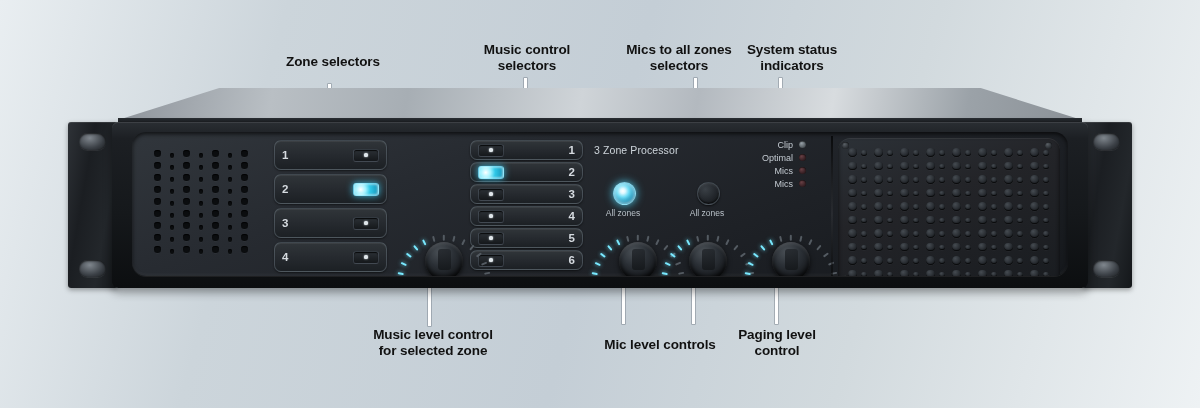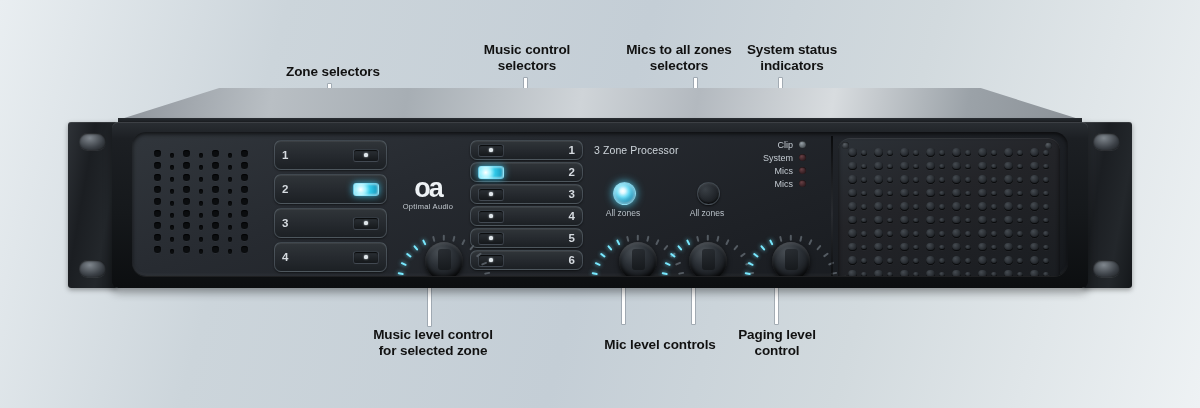--- a/index.html
+++ b/index.html
@@ -152,21 +152,21 @@
   .screw{position:absolute;width:7px;height:7px;border-radius:50%;
     background:radial-gradient(circle at 35% 30%,#5b6167,#2c3035 60%,#181b1e);
     box-shadow:inset 0 .5px 1px rgba(0,0,0,.8);}
   .divider{position:absolute;width:2px;background:linear-gradient(180deg,rgba(0,0,0,.7),rgba(255,255,255,.05),rgba(0,0,0,.7));}
 </style>
 </head>
 <body>
 
 <div class="stage">
 
-  <div class="callout" style="left:248px;top:64px;width:170px;">Zone selectors</div>
+  <div class="callout" style="left:248px;top:54px;width:170px;">Zone selectors</div>
   <div class="callout" style="left:452px;top:42px;width:150px;">Music control
 selectors</div>
   <div class="callout" style="left:604px;top:42px;width:150px;">Mics to all zones
 selectors</div>
   <div class="callout" style="left:348px;top:327px;width:170px;">Music level control
 for selected zone</div>
 
   <div class="callout" style="left:722px;top:42px;width:140px;">System status
 indicators</div>
   <div class="callout" style="left:712px;top:327px;width:130px;">Paging level
@@ -303,24 +303,20 @@
                 </span>
               </div>
               <div class="btn zone-btn">
                 <span class="num">4</span>
                 <span class="led">
                   <i></i>
                 </span>
               </div>
             </div>
 
-          <div class="brand" style="left:262px;top:44px;width:68px;">
-            <div class="mark">oa</div>
-            <div class="nm">Optimal Audio</div>
-          </div>
 
           <div class="btncol" id="srcCol" style="left:338px;top:8px;width:113px;">
           <div class="btn src-btn" style="height: 20px; margin-bottom: 2px;">
                 <span class="led">
                   <i></i>
                 </span>
                 <span class="num">1</span>
               </div>
               <div class="btn src-btn" style="height: 20px; margin-bottom: 2px;">
                 <span class="led on">
@@ -361,21 +357,21 @@
 
           <div class="rbtn" style="left:565px;top:50px;"></div>
           <div class="rlabel" style="left:545px;top:76px;">All zones</div>
 
           <div class="status" id="statusCol" style="left:596px;top:6px;width:78px;">
               <div class="strow">
                 <span>Clip</span>
                 <span class="sled pwr"></span>
               </div>
               <div class="strow">
-                <span>System</span>
+                <span>Optimal</span>
                 <span class="sled"></span>
               </div>
               <div class="strow">
                 <span>Mics</span>
                 <span class="sled"></span>
               </div>
               <div class="strow">
                 <span>Mics</span>
                 <span class="sled"></span>
               </div>

